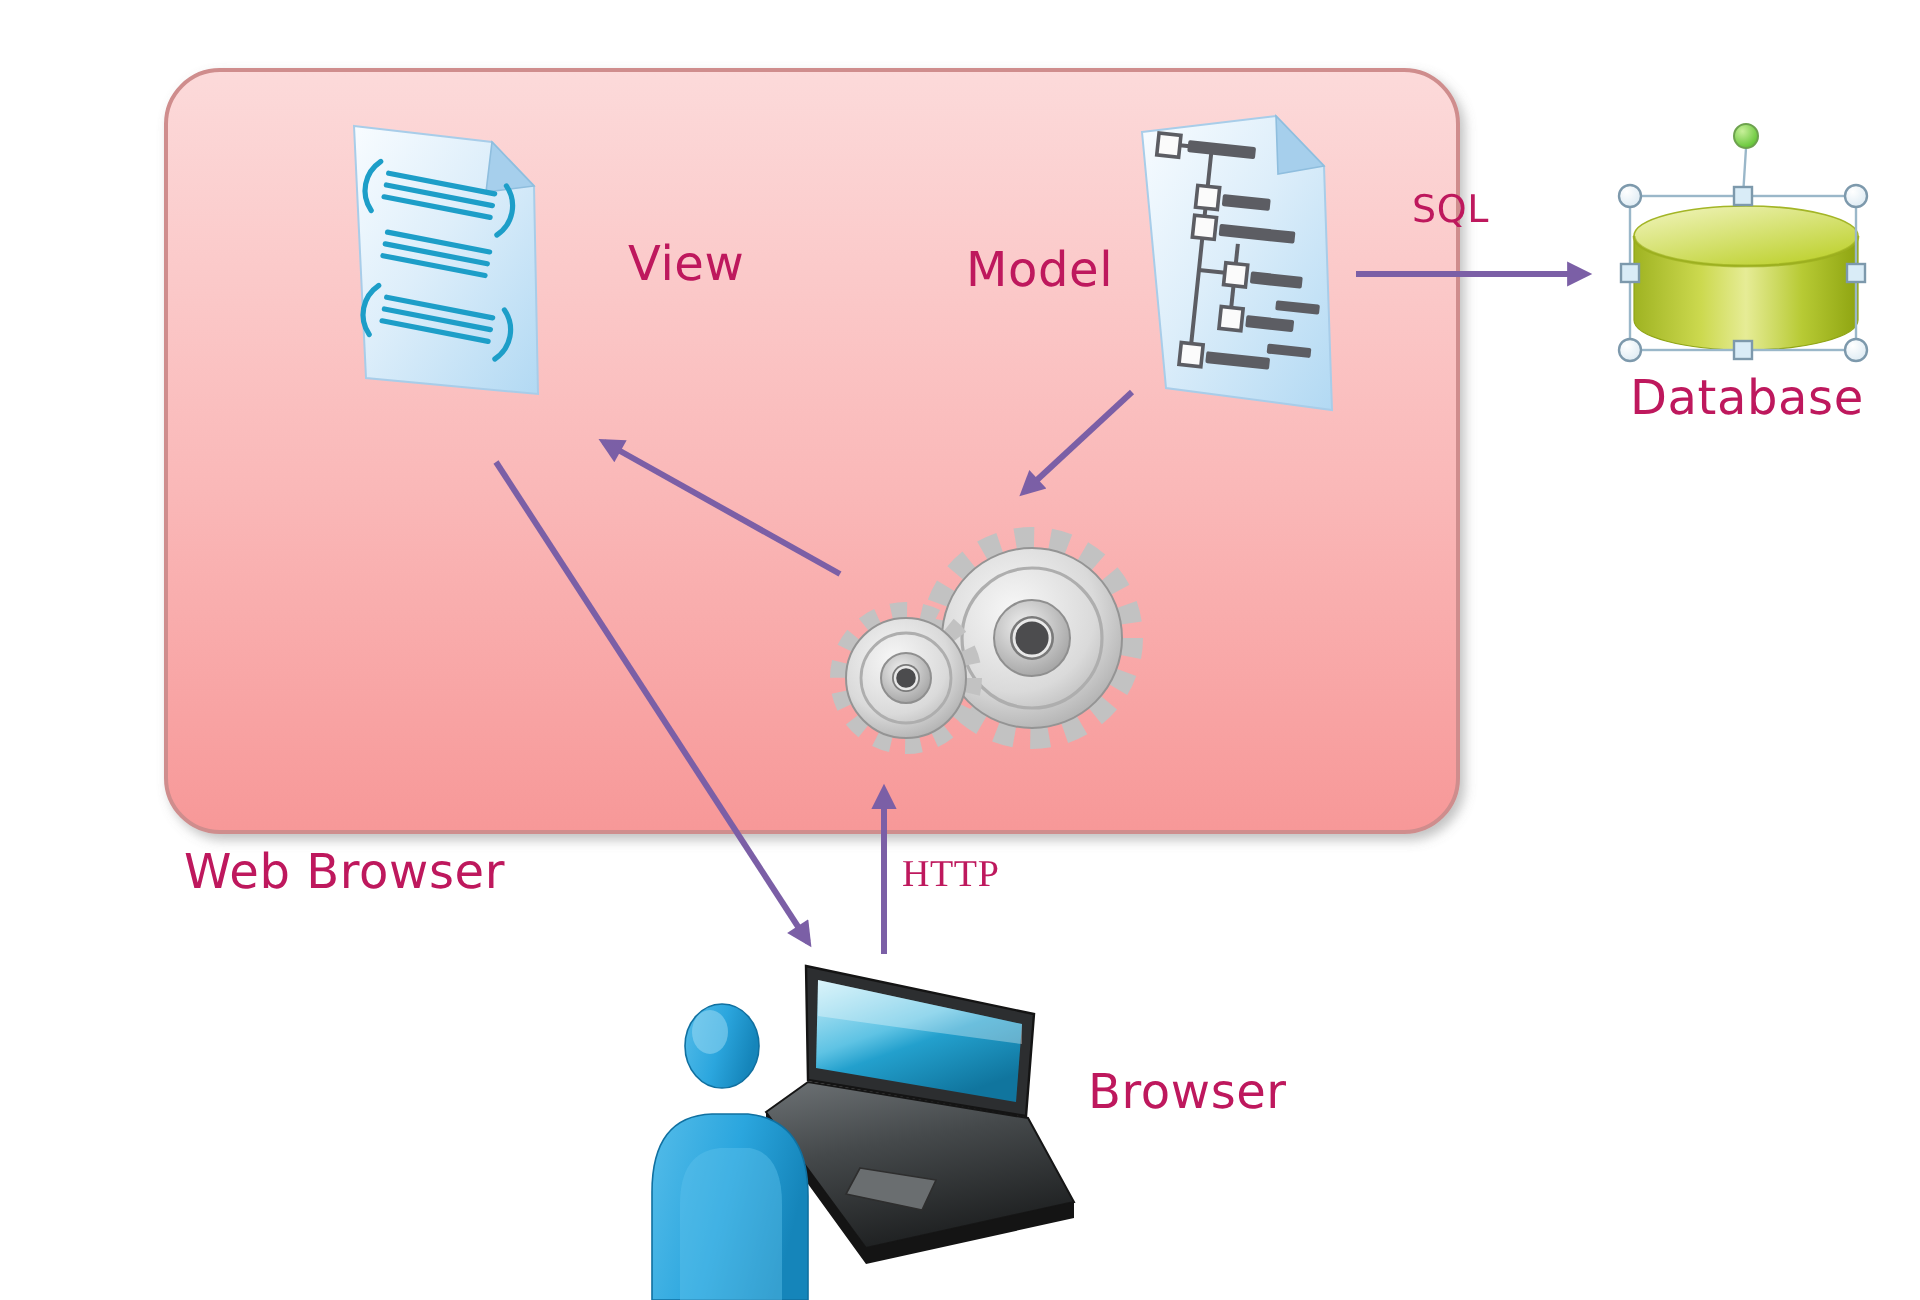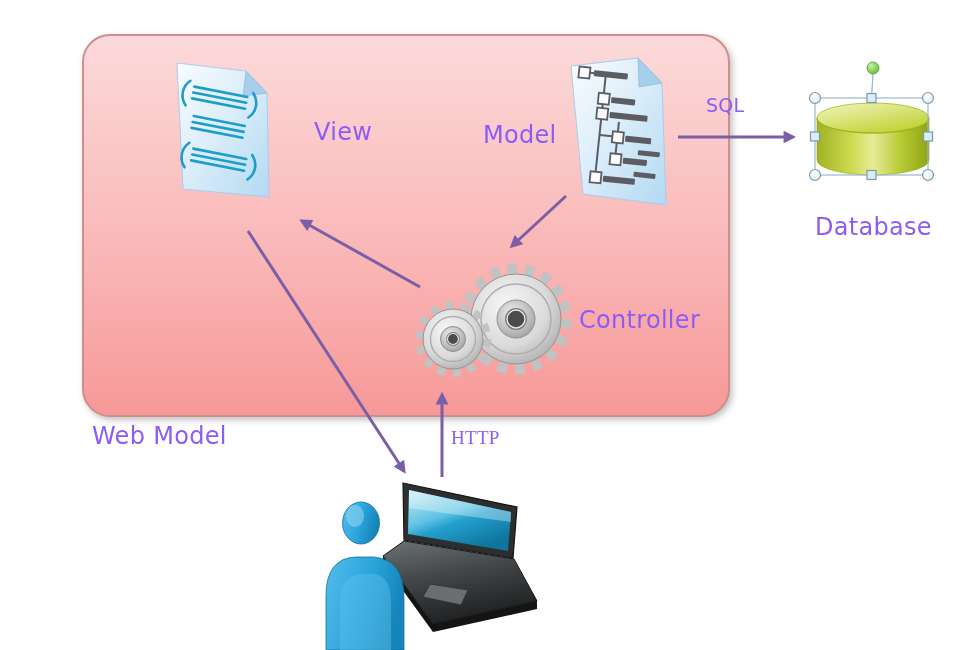--- a/index.html
+++ b/index.html
@@ -1,25 +1,25 @@
 <!DOCTYPE html>
 <html><head>
 <meta charset="utf-8">
 <style>
   html,body{margin:0;padding:0;background:#ffffff;}
   #stage{position:relative;width:960px;height:650px;background:#ffffff;overflow:hidden;
          font-family:"DejaVu Sans","Liberation Sans",sans-serif;}
   #diagram-svg{position:absolute;left:0;top:0;}
-  .lbl{position:absolute;color:#8b5cf6;white-space:nowrap;letter-spacing:0.3px;}
+  .lbl{position:absolute;color:#be185d;white-space:nowrap;letter-spacing:0.3px;}
   .lbl-big{font-size:24px;}
   .lbl-small{font-size:19px;}
   #lbl-view{left:282px;top:118px;margin-left:32px;}
   #lbl-model{left:483px;top:121px;}
   #lbl-controller{left:579px;top:306px;}
-  #lbl-database{left:815px;top:185px;margin-top:28px;}
+  #lbl-database{left:815px;top:185px;}
   #lbl-webserver{left:92px;top:422px;}
   #lbl-browser{left:544px;top:532px;}
   #lbl-sql{left:706px;top:94px;}
   #lbl-http{left:451px;top:427px;font-family:Liberation Serif, serif;}
 </style>
 </head>
 <body>
 
 <div id="stage">
 
@@ -206,19 +206,19 @@
     <line x1="678" y1="137" x2="793" y2="137" marker-end="url(#ah)"></line>
     <line x1="442" y1="477" x2="442" y2="395" marker-end="url(#ah)"></line>
     <line x1="420" y1="287" x2="302" y2="221" marker-end="url(#ah)"></line>
     <line x1="566" y1="196" x2="512" y2="246" marker-end="url(#ah)"></line>
     <line x1="248" y1="231" x2="404" y2="471" marker-end="url(#ah)"></line>
   </g>
 </svg>
 
   <div class="lbl lbl-big" id="lbl-view">View</div>
   <div class="lbl lbl-big" id="lbl-model">Model</div>
-  <div class="lbl lbl-big" id="lbl-controller">Controller</div>
   <div class="lbl lbl-big" id="lbl-database">Database</div>
-  <div class="lbl lbl-big" id="lbl-webserver">Web Model</div>
+  <div class="lbl lbl-big" id="lbl-browser">Browser</div>
+  <div class="lbl lbl-big" id="lbl-webserver">Web Browser</div>
   <div class="lbl lbl-small" id="lbl-sql">SQL</div>
   <div class="lbl lbl-small" id="lbl-http">HTTP</div>
 
 </div>
 
 </body></html>

